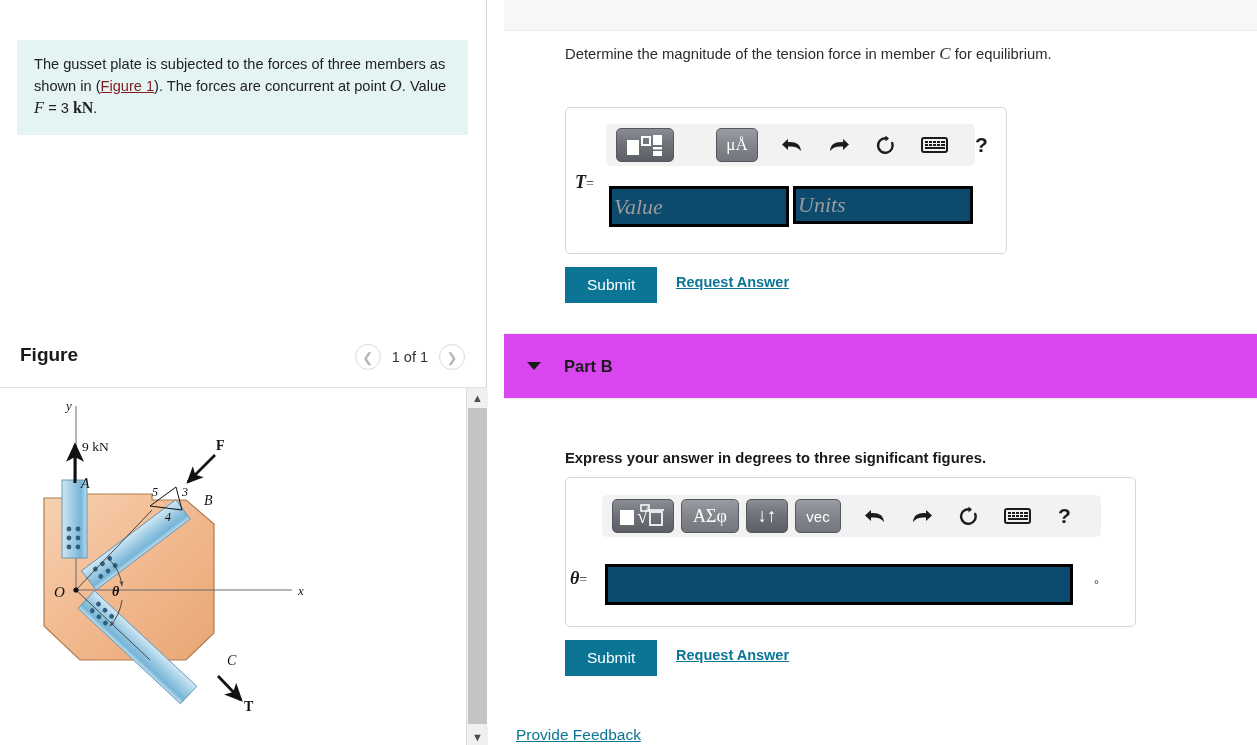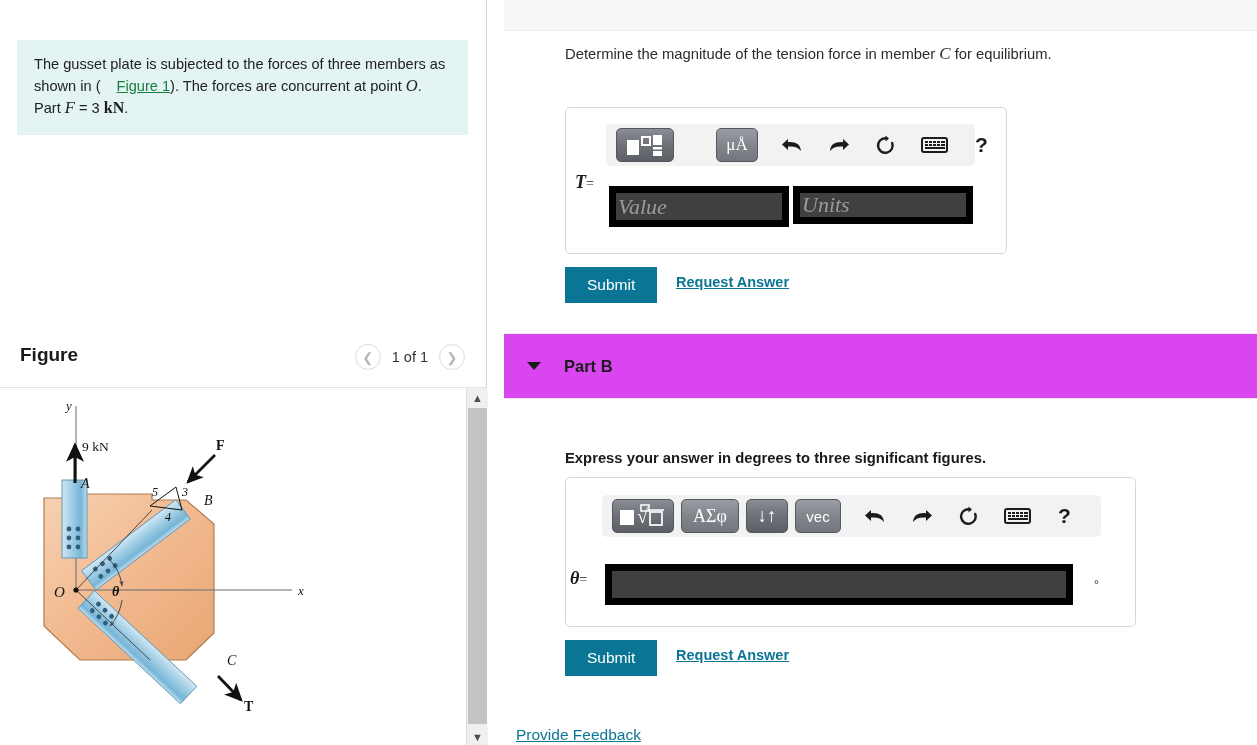--- a/index.html
+++ b/index.html
@@ -19,21 +19,21 @@
     border-right: 1px solid #c8d8de;
   }
   .prompt-box {
     position: absolute; left: 17px; top: 40px; width: 451px;
     background: #e4f3f4;
     padding: 14px 16px 16px 17px;
     font-size: 14.6px; line-height: 21px; color: #222;
   }
   .prompt-box .mi { font-family: "Liberation Serif", serif; font-style: italic; font-size: 16.5px; }
   .prompt-box .mb { font-family: "Liberation Serif", serif; font-weight: bold; font-size: 16px; font-style: normal;}
-  .figlink { color: #15803d; text-decoration: underline; cursor: pointer; margin-left: 16px; }
+  .figlink { color: #7f1d1d; text-decoration: underline; cursor: pointer; }
 
   .figure-header {
     position: absolute; left: 0; top: 344px; width: 487px; height: 40px;
   }
   .figure-title {
     position: absolute; left: 20px; top: 0px;
     font-size: 19px; font-weight: bold; color: #1a1a1a;
   }
   .nav-group { position: absolute; right: 22px; top: 0px; display: flex; align-items: center; gap: 11px; }
   .nav-arrow {
@@ -128,21 +128,21 @@
     gap: 1px; padding: 1.5px; cursor: pointer;
   }
   .kbd i { background: #1c1c1c; display:block; }
 
   .eqlabel {
     position: absolute; font-family: "Liberation Serif", serif;
     font-weight: bold; font-style: italic; font-size: 18px; color: #1a1a1a;
   }
   .eqlabel .eq { font-weight: normal; font-style: normal; font-size: 14px; }
   .field {
-    position: absolute; border: 7px solid #000000; background: #404040;
+    position: absolute; border: 3px solid #000000; background: #0c4a6e;
     font-family: "Liberation Serif", serif; font-style: italic; font-size: 22px;
     color: #9b9b9b; display: flex; align-items: center;
     outline: none;
   }
   .field::placeholder { color: #9b9b9b; opacity: 1; font-style: italic; }
   .deg-unit { position: absolute; font-size: 12px; color: #333; }
 
   .submit-btn {
     position: absolute; background: #0b7595; color: #fff;
     border: none; font-size: 15.5px; font-family: "Liberation Sans", sans-serif;
@@ -160,21 +160,21 @@
 </head>
 <body>
 
 <div class="page">
 
   <div class="left-panel">
 
     <div class="prompt-box">
       <span>The gusset plate is subjected to the forces of three</span>
       <span>members as shown in (</span><a class="figlink">Figure 1</a><span>). The forces are</span>
-      <span>concurrent at point </span><span class="mi">O</span><span>. Part </span><span class="mi">F</span><span> = 3 </span><span class="mb">kN</span><span>.</span>
+      <span>concurrent at point </span><span class="mi">O</span><span>. Value </span><span class="mi">F</span><span> = 3 </span><span class="mb">kN</span><span>.</span>
     </div>
 
     <div class="figure-header">
       <div class="figure-title">Figure</div>
       <div class="nav-group">
         <div class="nav-arrow">❮</div>
         <div class="nav-count">1 of 1</div>
         <div class="nav-arrow">❯</div>
       </div>
     </div>

